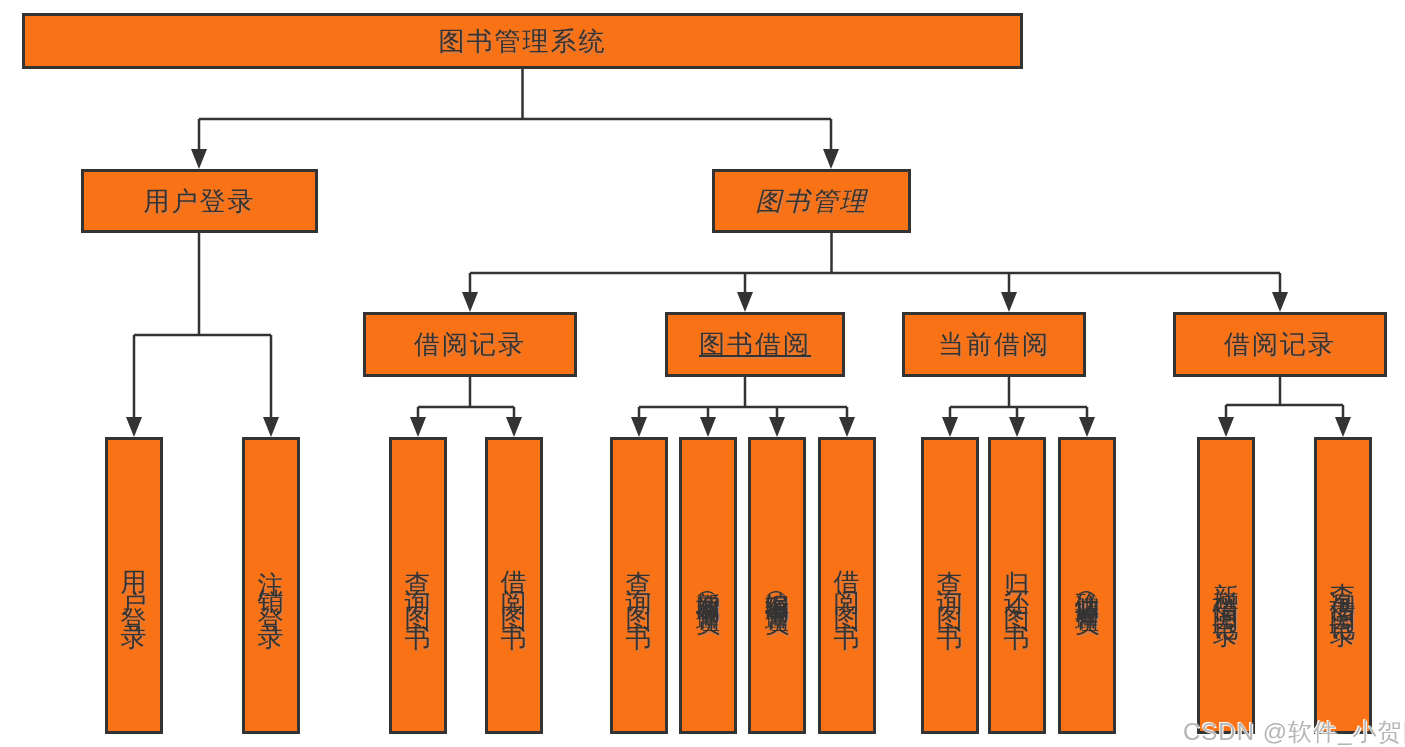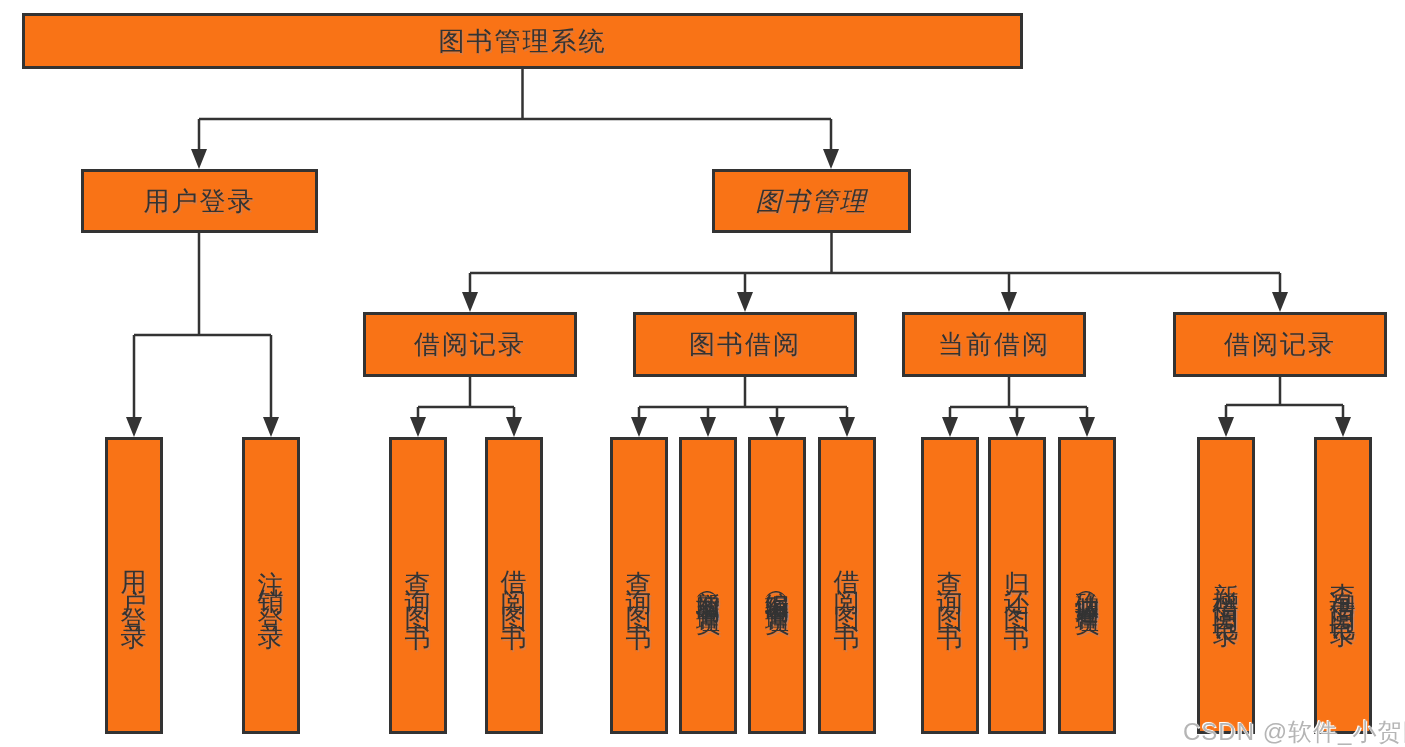--- a/index.html
+++ b/index.html
@@ -28,21 +28,21 @@
     letter-spacing: 2px;
     color: #333333;
     text-shadow: 1.5px 1.5px 0 rgba(120,150,210,0.25);
     white-space: nowrap;
   }
   .root  { left: 22px;  top: 13px;  width: 1001px; height: 56px; }
   .l2a   { left: 81px;  top: 169px; width: 237px;  height: 64px; }
   .l2b   { left: 712px; top: 169px; width: 199px;  height: 64px; font-style: italic; }
   .l3    { top: 312px; height: 65px; }
   .l3a   { left: 363px;  width: 214px; }
-  .l3b   { left: 633px;  width: 224px; }
+  .l3b   { left: 665px;  width: 180px; text-decoration: underline; }
   .l3c   { left: 902px;  width: 184px; }
   .l3d   { left: 1173px; width: 214px; }
   .leaf  { top: 437px; width: 58px; height: 297px; }
   .vtext {
     writing-mode: vertical-rl;
     text-orientation: mixed;
     font-size: 26px;
     color: #333333;
     text-shadow: 1.5px 1.5px 0 rgba(120,150,210,0.25);
     line-height: 1;

